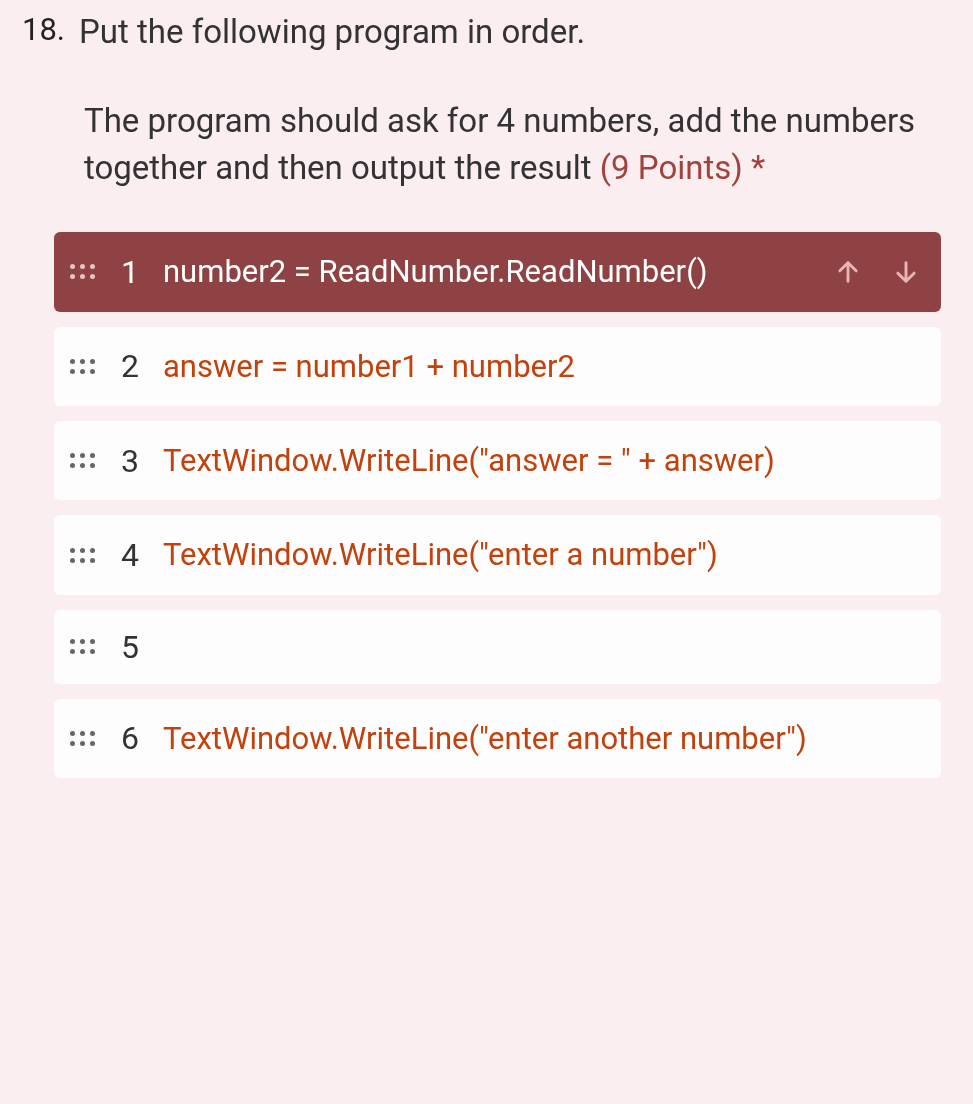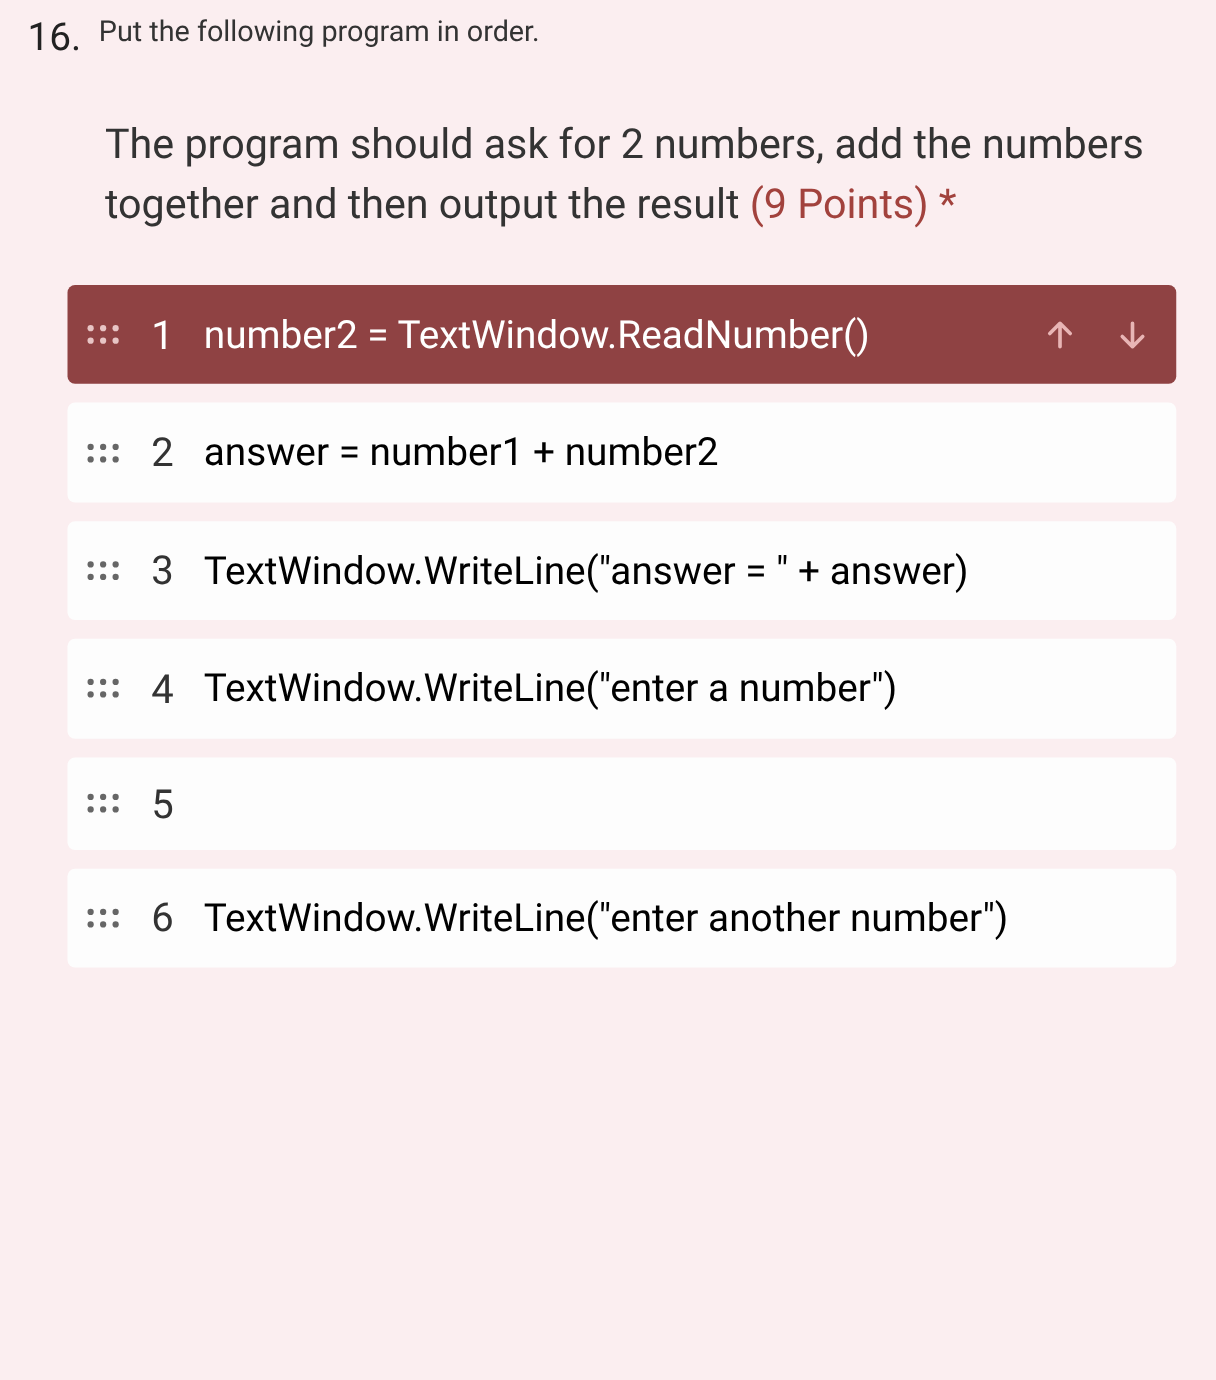--- a/index.html
+++ b/index.html
@@ -20,21 +20,21 @@
       align-items: flex-start;
       margin-bottom: 28px;
     }
     .question-number {
       font-size: 31px;
       color: #222;
       margin-right: 14px;
       line-height: 1.3;
     }
     .question-text {
-      font-size: 23px;
+      font-size: 33px;
       color: #333;
       line-height: 1.35;
       flex: 1;
     }
     .question-description {
       font-size: 33px;
       color: #333;
       line-height: 1.45;
       margin-left: 62px;
       margin-bottom: 40px;
@@ -85,21 +85,21 @@
       color: #333;
       width: 42px;
       flex-shrink: 0;
       text-align: left;
     }
     .rank-item.selected .item-number {
       color: #fff;
     }
     .item-text {
       font-size: 31px;
-      color: #000000;
+      color: #c2410c;
       line-height: 1.4;
       flex: 1;
       padding-right: 10px;
     }
     .rank-item.selected .item-text {
       color: #fff;
     }
     .arrows {
       display: flex;
       gap: 28px;
@@ -120,41 +120,41 @@
       stroke-width: 2.5;
       fill: none;
       stroke-linecap: round;
       stroke-linejoin: round;
     }
   </style>
 </head>
 <body>
 
 <div class="question-header">
-  <span class="question-number">16.</span>
+  <span class="question-number">18.</span>
   <span class="question-text">Put the following program in order.</span>
 </div>
 
 <div class="question-description">
-  <span>The program should ask for 2 numbers, add the numbers together and then output the result </span><span class="points">(9 Points)</span><span class="asterisk"> *</span>
+  <span>The program should ask for 4 numbers, add the numbers together and then output the result </span><span class="points">(9 Points)</span><span class="asterisk"> *</span>
 </div>
 
 <div class="items-container">
 
   <div class="rank-item selected">
     <div class="drag-handle">
       <div class="drag-dot"></div>
         <div class="drag-dot"></div>
         <div class="drag-dot"></div>
       <div class="drag-dot"></div>
         <div class="drag-dot"></div>
         <div class="drag-dot"></div>
     </div>
     <span class="item-number">1</span>
-    <span class="item-text">number2 = TextWindow.ReadNumber()</span>
+    <span class="item-text">number2 = ReadNumber.ReadNumber()</span>
     <div class="arrows">
       <div class="arrow">
         <svg viewBox="0 0 24 24">
             <path d="M12 20 L12 4 M5 11 L12 4 L19 11"></path>
           </svg>
       </div>
       <div class="arrow">
         <svg viewBox="0 0 24 24">
             <path d="M12 4 L12 20 M5 13 L12 20 L19 13"></path>
           </svg>

